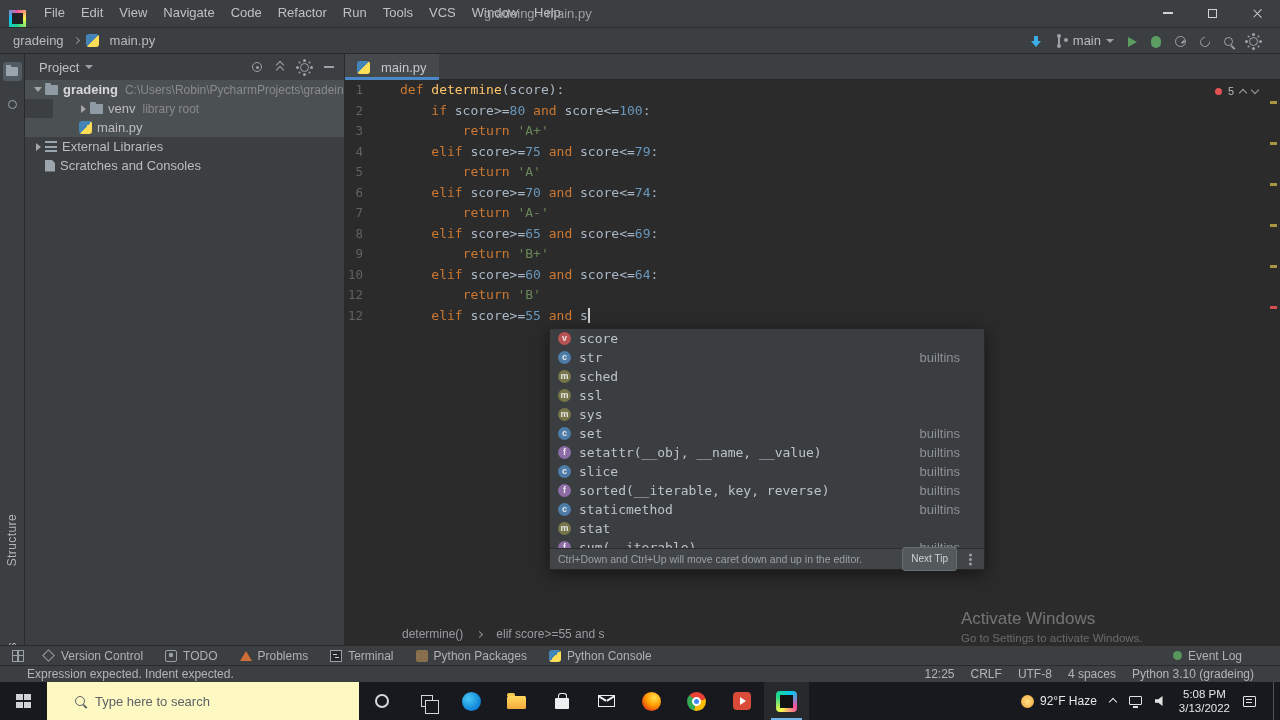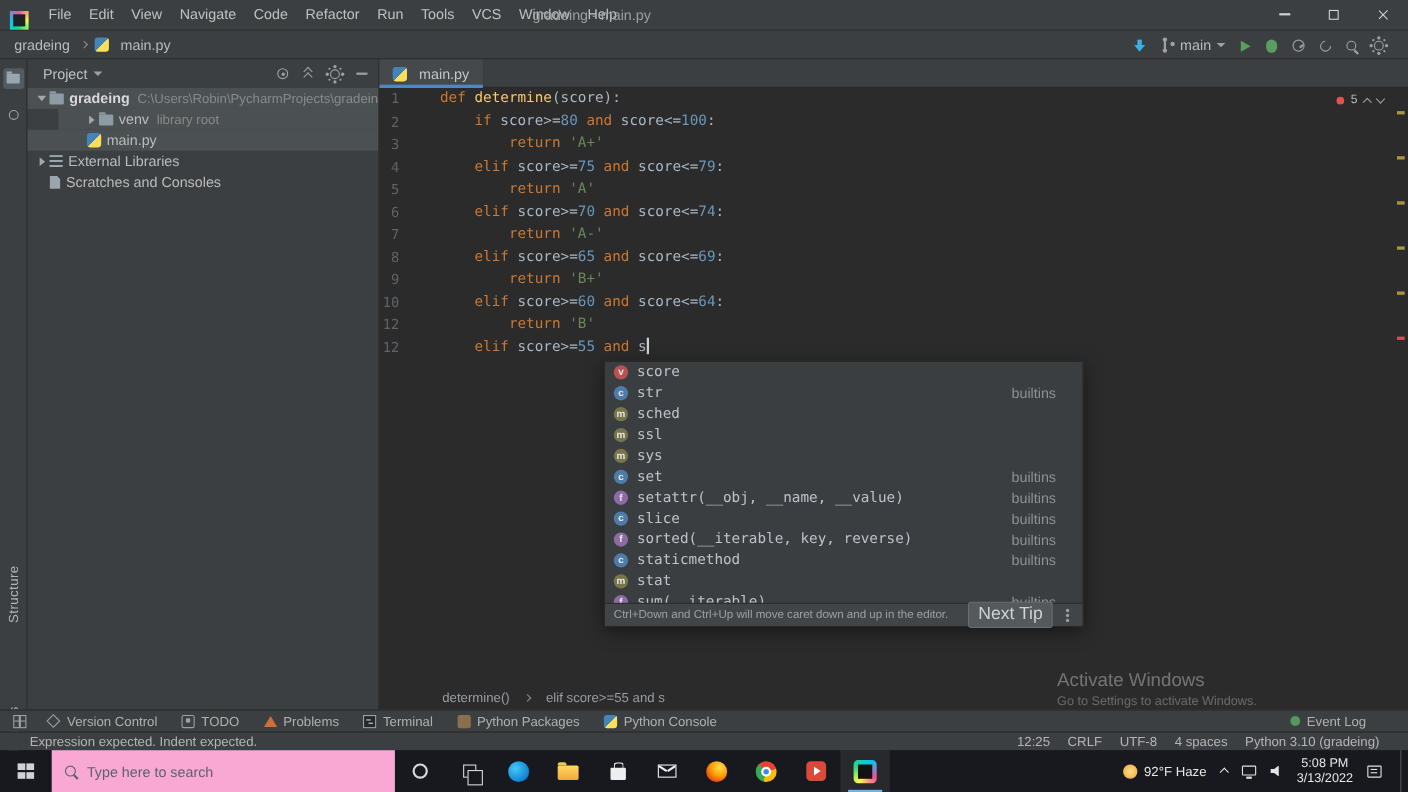--- a/index.html
+++ b/index.html
@@ -115,21 +115,21 @@
 
   
   .popup{position:absolute;left:549px;top:328px;width:436px;background:#3b3e41;border:1px solid #272727;box-shadow:0 4px 16px rgba(0,0,0,.5);z-index:50}
   .popup-list{height:219px;overflow:hidden}
   .pp-row{height:19px;display:flex;align-items:center;gap:8px;padding:0 24px 0 8px}
   .pp-kind{width:13px;height:13px;border-radius:50%;flex:none;font:bold 9px/13px "Liberation Sans",sans-serif;text-align:center;color:#e8e8e8}
   .k-v{background:#b85252}.k-c{background:#4e7ca8}.k-m{background:#77754a}.k-f{background:#8d6ca5}
   .pp-name{font-family:"DejaVu Sans Mono",monospace;font-size:13px;color:#bdc3cb;white-space:pre}
   .pp-tail{margin-left:auto;font-size:13px;color:#8c9196}
   .popup-hint{height:21px;background:#414548;border-top:1px solid #2c2c2c;display:flex;align-items:center;gap:8px;padding:0 8px;font-size:10.5px;color:#9aa0a5}
-  .next-tip{margin-left:auto;background:#54595c;border:1px solid #686d70;border-radius:3px;padding:4px 8px;font-size:16px;color:#cfd3d6;line-height:14px}
+  .next-tip{margin-left:auto;background:#54595c;border:1px solid #686d70;border-radius:3px;padding:4px 8px;font-size:10px;color:#cfd3d6;line-height:14px}
   .more-dots{width:3px;height:3px;border-radius:50%;background:#9aa0a5;box-shadow:0 -4.5px 0 #9aa0a5,0 4.5px 0 #9aa0a5;margin:0 4px;display:inline-block}
 
   
   .toolwinbar{position:absolute;left:0;right:0;top:645px;height:20px;background:#3c3f41;border-top:1px solid #2a2a2a;display:flex;align-items:center;font-size:12px;color:#b0b0b0;padding:0 8px}
   .twi{width:12px;height:12px;display:inline-block;position:relative;flex:none}
   .twi-switcher{border:1.4px solid #9aa0a6;margin-left:4px}
   .twi-switcher::before{content:"";position:absolute;left:4.3px;top:0;width:1.4px;height:100%;background:#9aa0a6}
   .twi-switcher::after{content:"";position:absolute;top:4.3px;left:0;height:1.4px;width:100%;background:#9aa0a6}
   .twi-vcs{width:9px;height:9px;border:1.5px solid #9aa0a6;transform:rotate(45deg);margin:1px 2px}
   .twi-todo{border:1.5px solid #9aa0a6;border-radius:2px}
@@ -146,21 +146,21 @@
 
   
   .statusbar{position:absolute;left:0;right:0;top:665px;height:17px;background:#3c3f41;border-top:1px solid #2a2a2a;display:flex;align-items:center;font-size:12px;color:#b4b4b4;padding-left:27px}
   .status-right{margin-left:auto;display:flex;gap:16px;padding-right:26px}
 
   
   .taskbar{position:absolute;left:0;right:0;top:682px;height:38px;background:#17191e;display:flex;align-items:stretch;z-index:60;color:#e6e6e6}
   .start{width:47px;display:flex;align-items:center;justify-content:center}
   .win-logo{display:grid;grid-template-columns:6.5px 6.5px;grid-template-rows:6.5px 6.5px;gap:1.5px}
   .win-logo i{background:#cfd3d8;display:block}
-  .search-box{width:312px;background:#f9a8d4;display:flex;align-items:center;gap:10px;padding:0 12px;color:#5c6267}
+  .search-box{width:312px;background:#fef9c3;display:flex;align-items:center;gap:10px;padding:0 28px;color:#5c6267}
   .ic-mag{width:10px;height:10px;border:1.7px solid currentColor;border-radius:50%;position:relative;display:inline-block;flex:none}
   .ic-mag::after{content:"";position:absolute;width:1.7px;height:5px;background:currentColor;left:8px;top:7px;transform:rotate(-45deg)}
   .tb-apps{display:flex}
   .tb-app{width:45px;display:flex;align-items:center;justify-content:center;position:relative}
   .tb-app.active{background:rgba(255,255,255,.07)}
   .tb-app.active::after{content:"";position:absolute;left:7px;right:7px;bottom:0;height:2.5px;background:#6fb3e8}
   .ag{display:block;position:relative}
   .app-cortana .ag{width:14px;height:14px;border:2px solid #d4d7db;border-radius:50%}
   .app-task-view .ag{width:12px;height:12px;border:1.6px solid #d4d7db}
   .app-task-view .ag::after{content:"";position:absolute;left:3.5px;top:3.5px;width:12px;height:12px;border:1.6px solid #d4d7db;background:#17191e}

